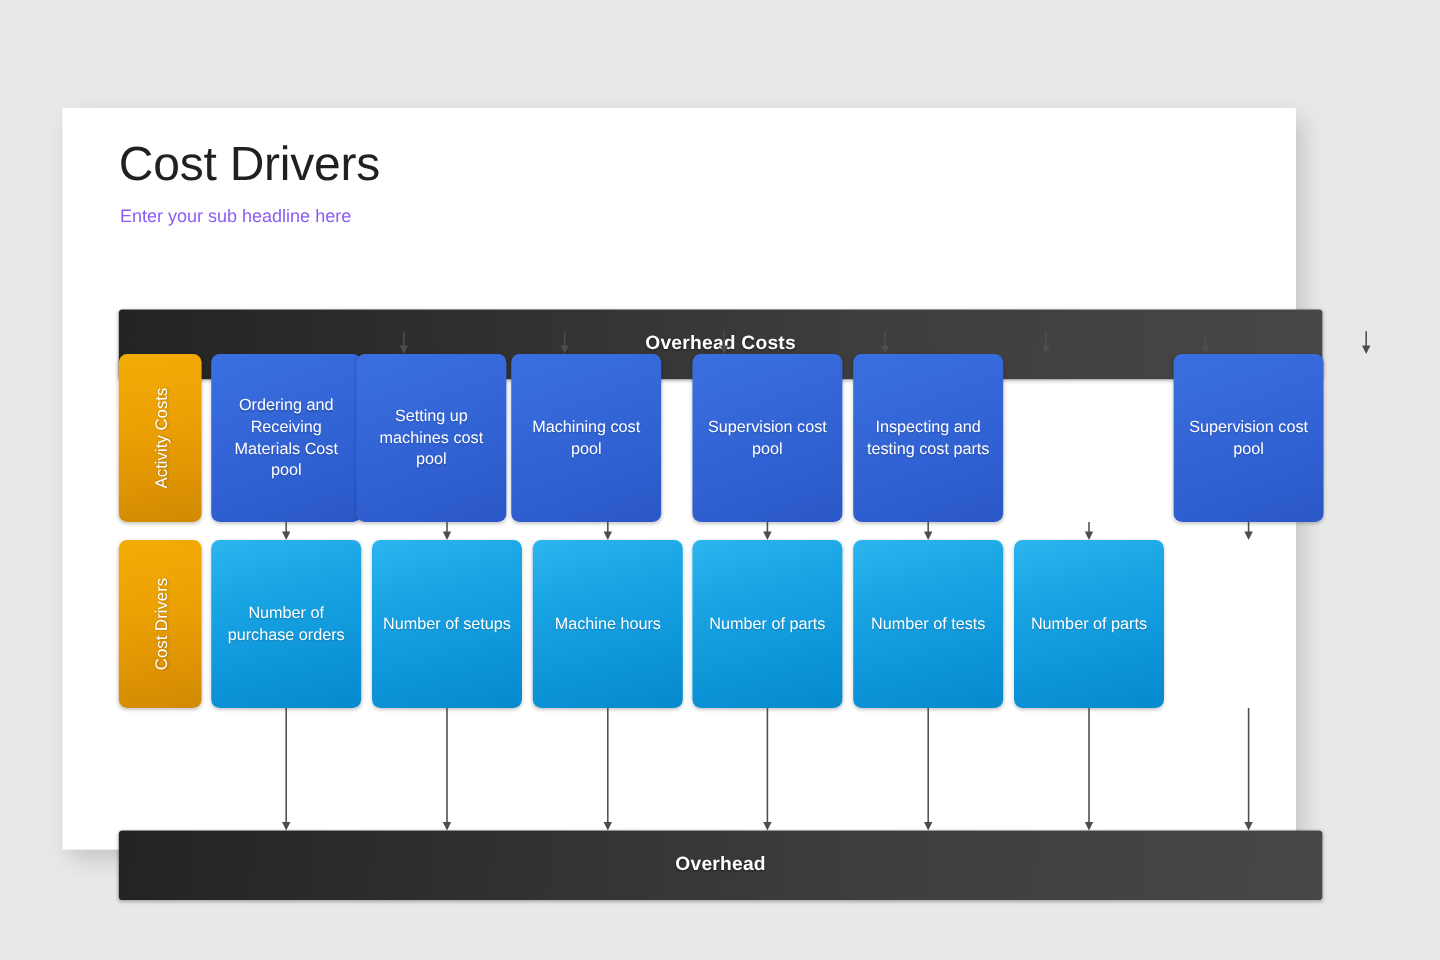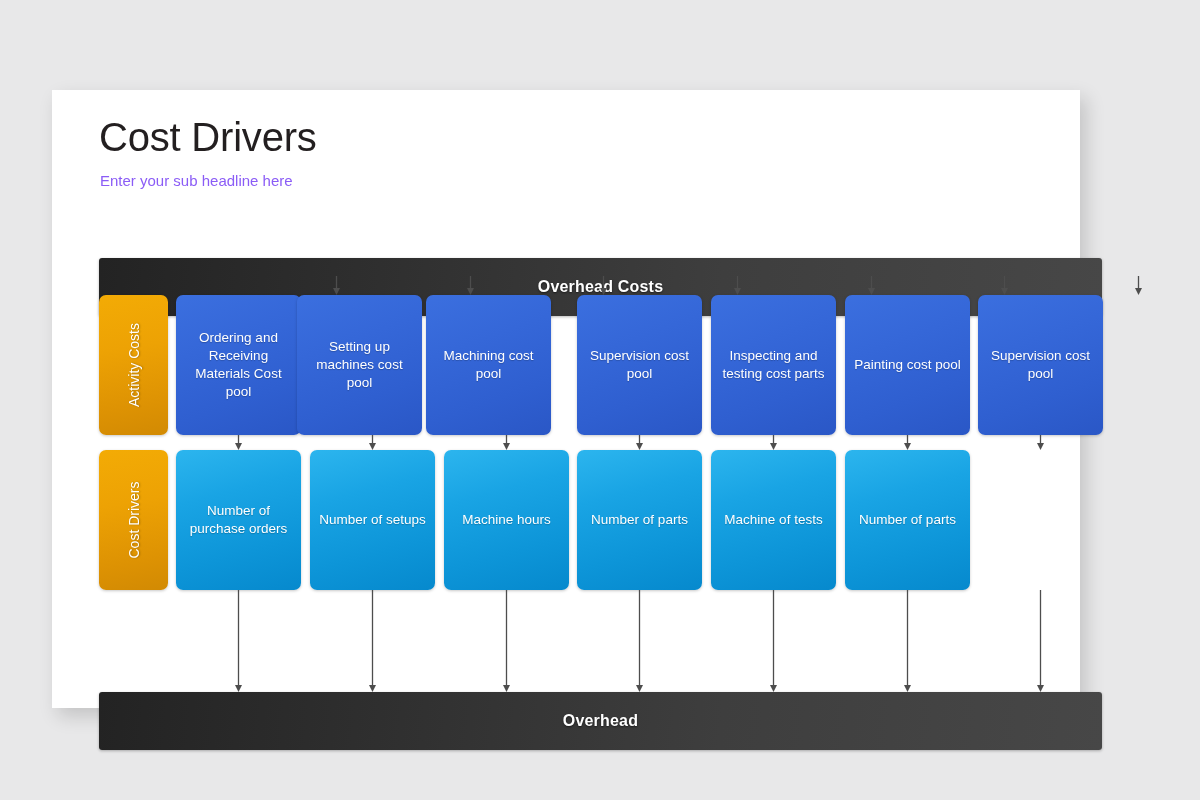--- a/index.html
+++ b/index.html
@@ -207,23 +207,20 @@
         </div>
       <div class="node node-blue" style="left:327px">
           <span class="node-label">Machining cost pool</span>
         </div>
       <div class="node node-blue" style="left:478px">
           <span class="node-label">Supervision cost pool</span>
         </div>
       <div class="node node-blue" style="left:612px">
           <span class="node-label">Inspecting and testing cost parts</span>
         </div>
-      <div class="node node-blue" style="left:746px">
-          <span class="node-label">Painting cost pool</span>
-        </div>
       <div class="node node-blue" style="left:879px">
           <span class="node-label">Supervision cost pool</span>
         </div>
     </div>
 
     <svg class="arrow arrow-mid" style="left:134px" viewBox="0 0 11 15">
         <line x1="5.5" y1="0" x2="5.5" y2="9" stroke="#4d4d4d" stroke-width="1.3"></line>
         <polygon points="5.5,15 2,8 9,8" fill="#4d4d4d"></polygon>
       </svg>
     <svg class="arrow arrow-mid" style="left:268px" viewBox="0 0 11 15">
@@ -261,21 +258,21 @@
       <div class="node node-cyan" style="left:211px">
           <span class="node-label">Number of setups</span>
         </div>
       <div class="node node-cyan" style="left:345px">
           <span class="node-label">Machine hours</span>
         </div>
       <div class="node node-cyan" style="left:478px">
           <span class="node-label">Number of parts</span>
         </div>
       <div class="node node-cyan" style="left:612px">
-          <span class="node-label">Machine of tests</span>
+          <span class="node-label">Number of tests</span>
         </div>
       <div class="node node-cyan" style="left:746px">
           <span class="node-label">Number of parts</span>
         </div>
     </div>
 
     <svg class="arrow arrow-bottom" style="left:134px" viewBox="0 0 11 102">
         <line x1="5.5" y1="0" x2="5.5" y2="96" stroke="#4d4d4d" stroke-width="1.3"></line>
         <polygon points="5.5,102 2,95 9,95" fill="#4d4d4d"></polygon>
       </svg>

